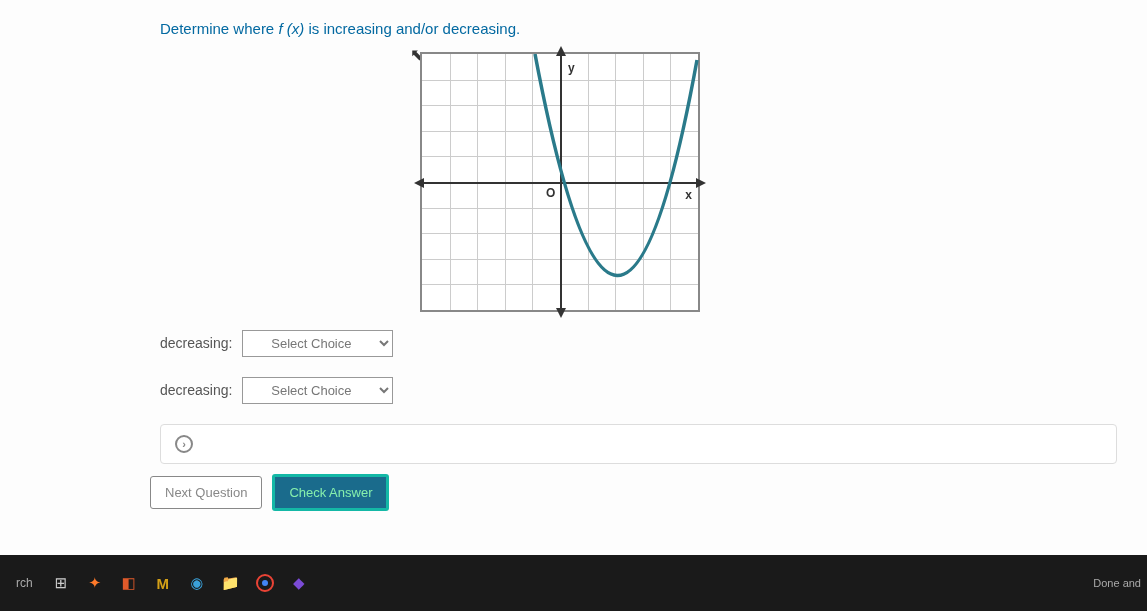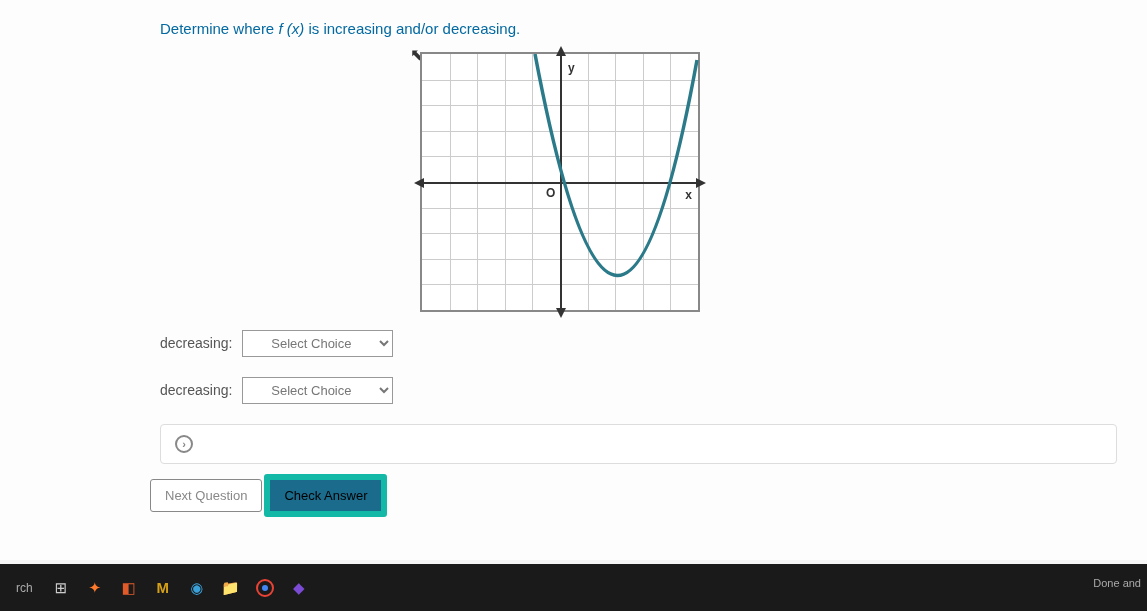--- a/index.html
+++ b/index.html
@@ -95,48 +95,48 @@
       width: 18px; height: 18px;
       border: 2px solid #888;
       border-radius: 50%;
       align-items: center;
       justify-content: center;
       font-size: 11px;
       color: #888;
     }
     .button-row {
       display: flex;
-      gap: 2px;
+      gap: 10px;
       align-items: center;
       margin-top: 10px;
       margin-left: -10px;
     }
     .btn {
       padding: 8px 14px;
       font-size: 13px;
       border-radius: 3px;
       cursor: pointer;
       font-family: inherit;
     }
     .btn-next {
       background: #fff;
       border: 1px solid #888;
       color: #888;
     }
     .btn-check {
       background: #1a6b8c;
-      border: 6px solid #14b8a6;
-      color: #000000;
+      border: 3px solid #14b8a6;
+      color: #86efac;
     }
     .taskbar {
       position: absolute;
       bottom: 0;
       left: 0;
       width: 100%;
-      height: 47px;
+      height: 56px;
       background: #1a1a1a;
       display: flex;
       align-items: center;
       padding: 0 10px;
       gap: 10px;
     }
     .taskbar .search-label {
       color: #aaa;
       font-size: 12px;
       padding: 0 6px;

